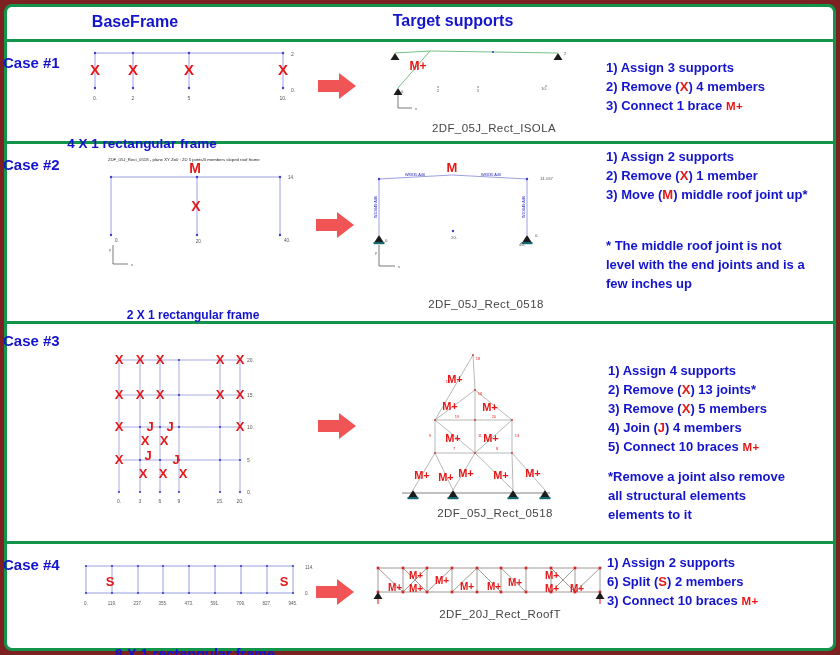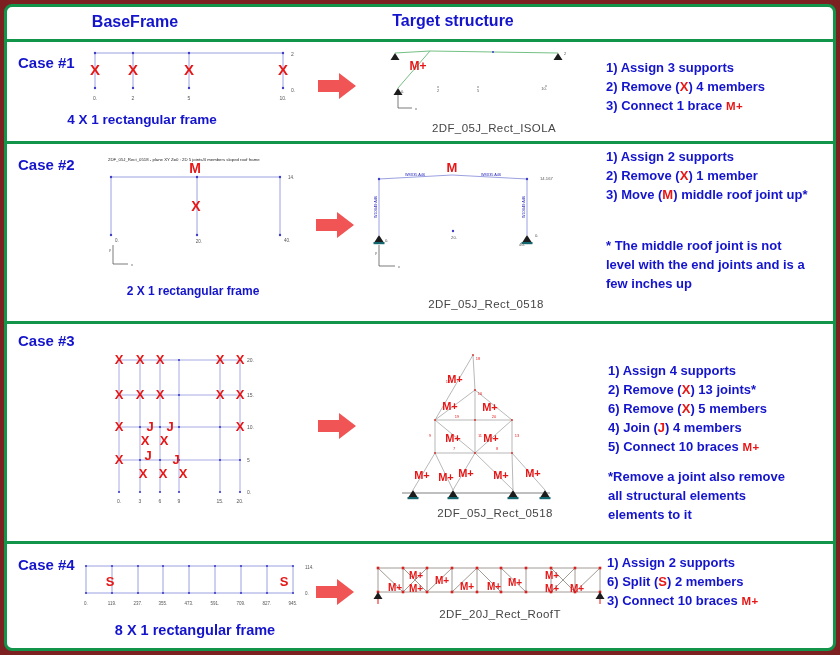--- a/index.html
+++ b/index.html
@@ -2,41 +2,41 @@
 <html style="--blue: #1414cc; --red: #e61717; --green: #12944a; --maroon: #7c2022; --arrow: #f05454; --frame: #9095dc; --node: #3d3dc8; --mgreen: #74c084; --mblue: #2222bb; --gray: #555555; --redsq: #d82a2a;"><head>
 <meta charset="utf-8">
 <title>Structural Cases</title>
 <style>
   :root{ --blue:#1414cc; --red:#e61717; --green:#12944a; --maroon:#7c2022; --arrow:#f05454; --frame:#9095dc; --node:#3d3dc8; }
   html,body{margin:0;padding:0;background:#fff;font-family:"Liberation Sans",sans-serif;}
   .stage{position:relative;width:840px;height:655px;background:var(--maroon);border-radius:0;overflow:hidden;}
   .inner{position:absolute;left:4px;top:4px;right:4px;bottom:4px;background:#fff;border:3px solid var(--green);border-radius:8px;}
   .content{position:absolute;inset:0;}
   .hdr{position:absolute;transform:translateX(-50%);font-size:16px;font-weight:bold;color:var(--blue);white-space:nowrap;}
-  .case-label{position:absolute;left:18px;font-size:15px;font-weight:bold;color:var(--blue);white-space:nowrap;}
-  .cap-blue{position:absolute;transform:translateX(-50%);font-size:13.5px;font-weight:bold;color:var(--blue);white-space:nowrap;}
+  .case-label{position:absolute;left:3px;font-size:15px;font-weight:bold;color:var(--blue);white-space:nowrap;}
+  .cap-blue{position:absolute;transform:translateX(-50%);font-size:13.5px;font-weight:bold;color:var(--blue);white-space:nowrap;margin-top:24px;}
   .cap-gray{position:absolute;transform:translateX(-50%);font-size:11.5px;color:#454545;letter-spacing:.4px;white-space:nowrap;margin-left:26px;}
   .hr{position:absolute;left:4px;right:4px;height:3px;background:var(--green);}
   .ops{position:absolute;width:238px;}
   .op-line{font-size:13px;font-weight:bold;color:var(--blue);line-height:19px;white-space:nowrap;}
   .op-line .sr{color:var(--red);}
   .op-line .srm{color:var(--red);font-size:11.5px;letter-spacing:.6px;}
   svg.fig{position:absolute;overflow:visible;}
   svg.arrow{position:absolute;}
   svg.arrow polygon{fill:var(--arrow);}
 </style>
 </head>
 <body>
 
 <div class="stage">
   <div class="inner"></div>
   <div class="content">
 
     <div class="hdr" style="left:135px;top:13px">BaseFrame</div>
-    <div class="hdr" style="left:453px;top:12px">Target structure</div>
+    <div class="hdr" style="left:453px;top:12px">Target supports</div>
 
     <div class="hr" style="top:39px"></div>
     <div class="hr" style="top:141px"></div>
     <div class="hr" style="top:321px"></div>
     <div class="hr" style="top:541px"></div>
 
     <div class="case-label" style="top:54px">Case #1</div>
     <svg class="fig" style="left:85px;top:45px" width="235" height="75" viewBox="0 0 235 75">
         <line x1="10" y1="8" x2="198" y2="8" stroke="#9095dc" stroke-width="0.9"></line>
         <line x1="10" y1="8" x2="10" y2="43" stroke="#9095dc" stroke-width="0.9"></line>
@@ -292,21 +292,21 @@
         <text x="37" y="99" fill="#e61717" font-size="4" text-anchor="middle" font-weight="normal">9</text>
         <text x="87" y="99" fill="#e61717" font-size="4" text-anchor="middle" font-weight="normal">11</text>
         <text x="124" y="99" fill="#e61717" font-size="4" text-anchor="middle" font-weight="normal">13</text>
         <text x="61" y="112" fill="#e61717" font-size="4" text-anchor="middle" font-weight="normal">7</text>
         <text x="104" y="112" fill="#e61717" font-size="4" text-anchor="middle" font-weight="normal">8</text>
       </svg>
     <div class="cap-gray" style="left:469px;top:507px">2DF_05J_Rect_0518</div>
     <div class="ops" style="left:608px;top:361px">
         <div class="op-line"><span class="sb">1) Assign 4 supports</span></div>
         <div class="op-line"><span class="sb">2) Remove (</span><span class="sr">X</span><span class="sb">) 13 joints*</span></div>
-        <div class="op-line"><span class="sb">6) Remove (</span><span class="sr">X</span><span class="sb">) 5 members</span></div>
+        <div class="op-line"><span class="sb">3) Remove (</span><span class="sr">X</span><span class="sb">) 5 members</span></div>
         <div class="op-line"><span class="sb">4) Join (</span><span class="sr">J</span><span class="sb">) 4 members</span></div>
         <div class="op-line"><span class="sb">5) Connect 10 braces </span><span class="srm">M+</span></div>
         <div style="height: 10px;"></div>
         <div class="op-line"><span class="sb">*Remove a joint also remove</span></div>
         <div class="op-line"><span class="sb">all structural elements</span></div>
         <div class="op-line"><span class="sb">elements to it</span></div>
       </div>
 
     <div class="case-label" style="top:556px">Case #4</div>
     <svg class="fig" style="left:80px;top:560px" width="240" height="52" viewBox="0 0 240 52">

